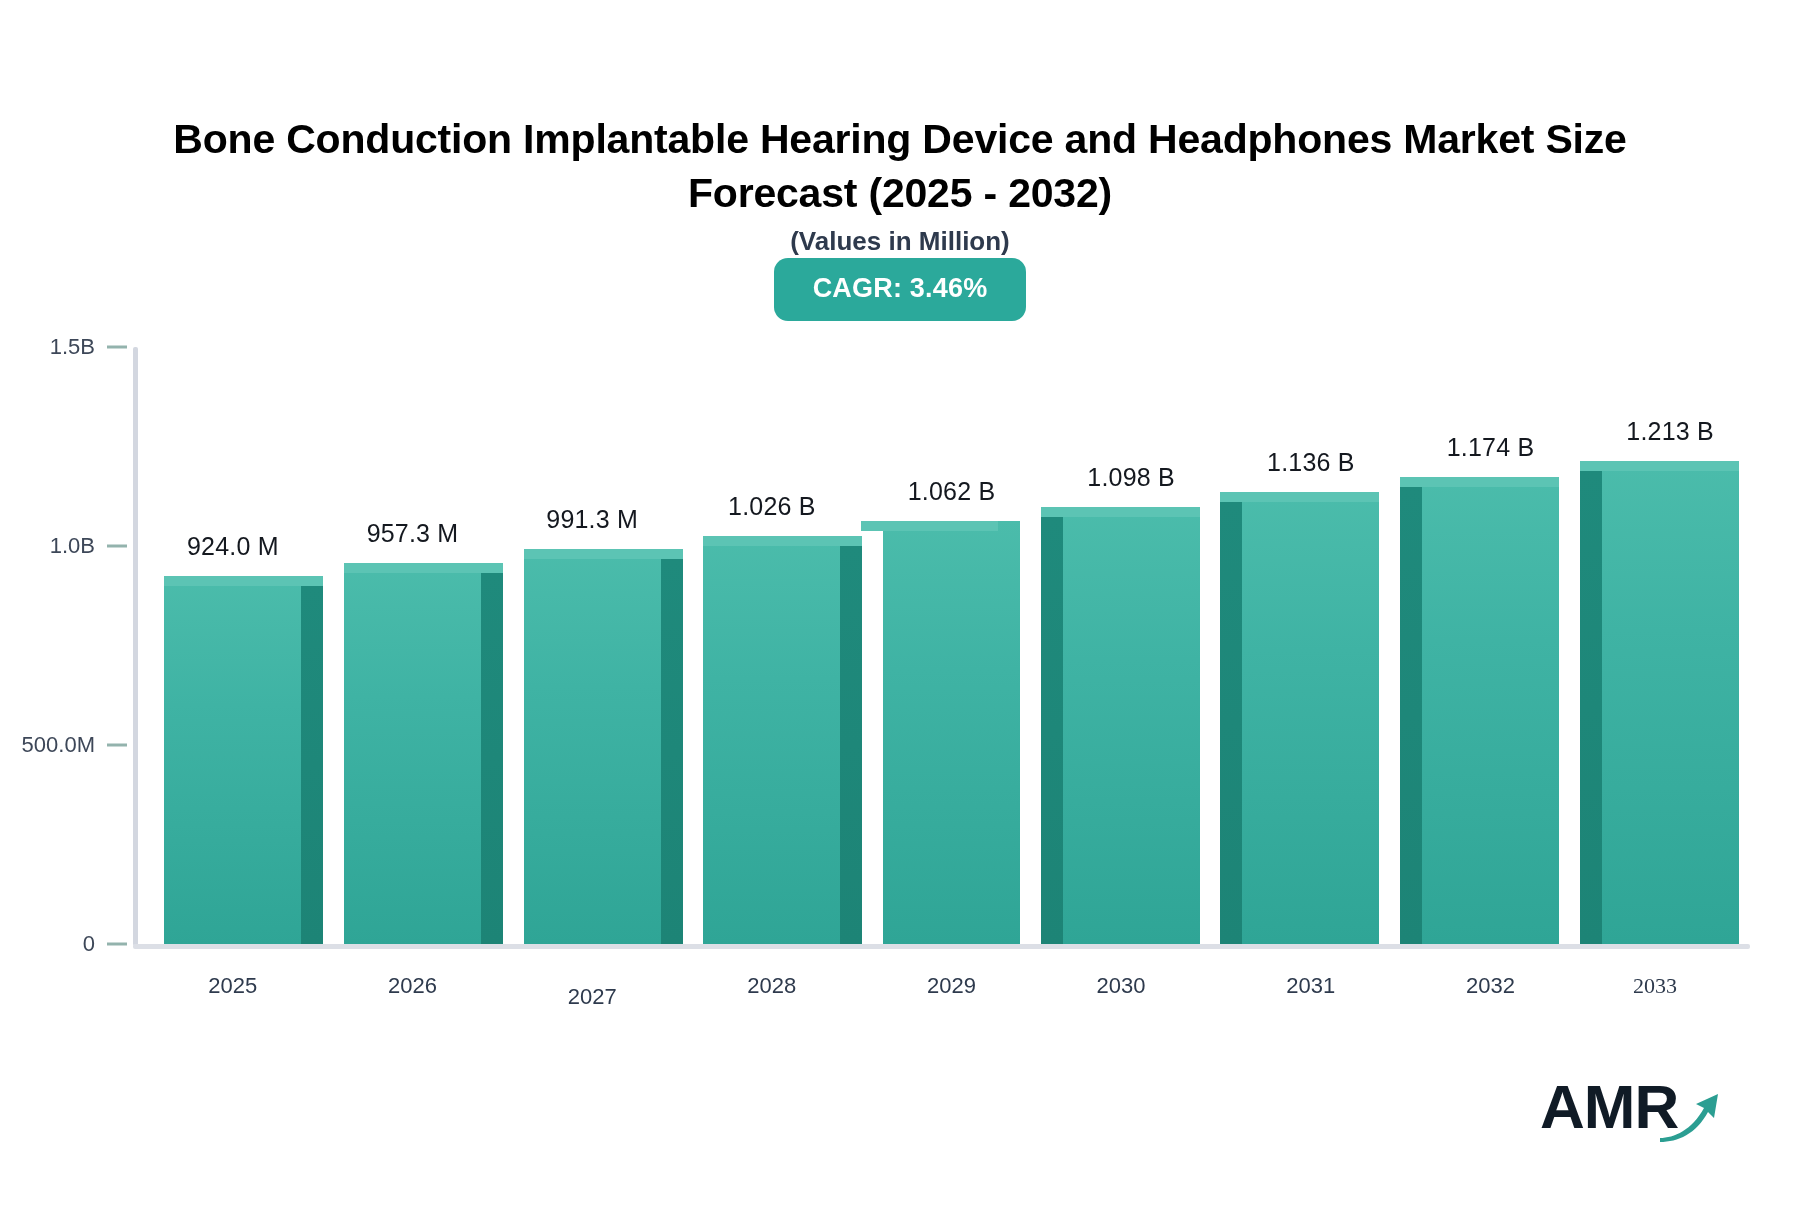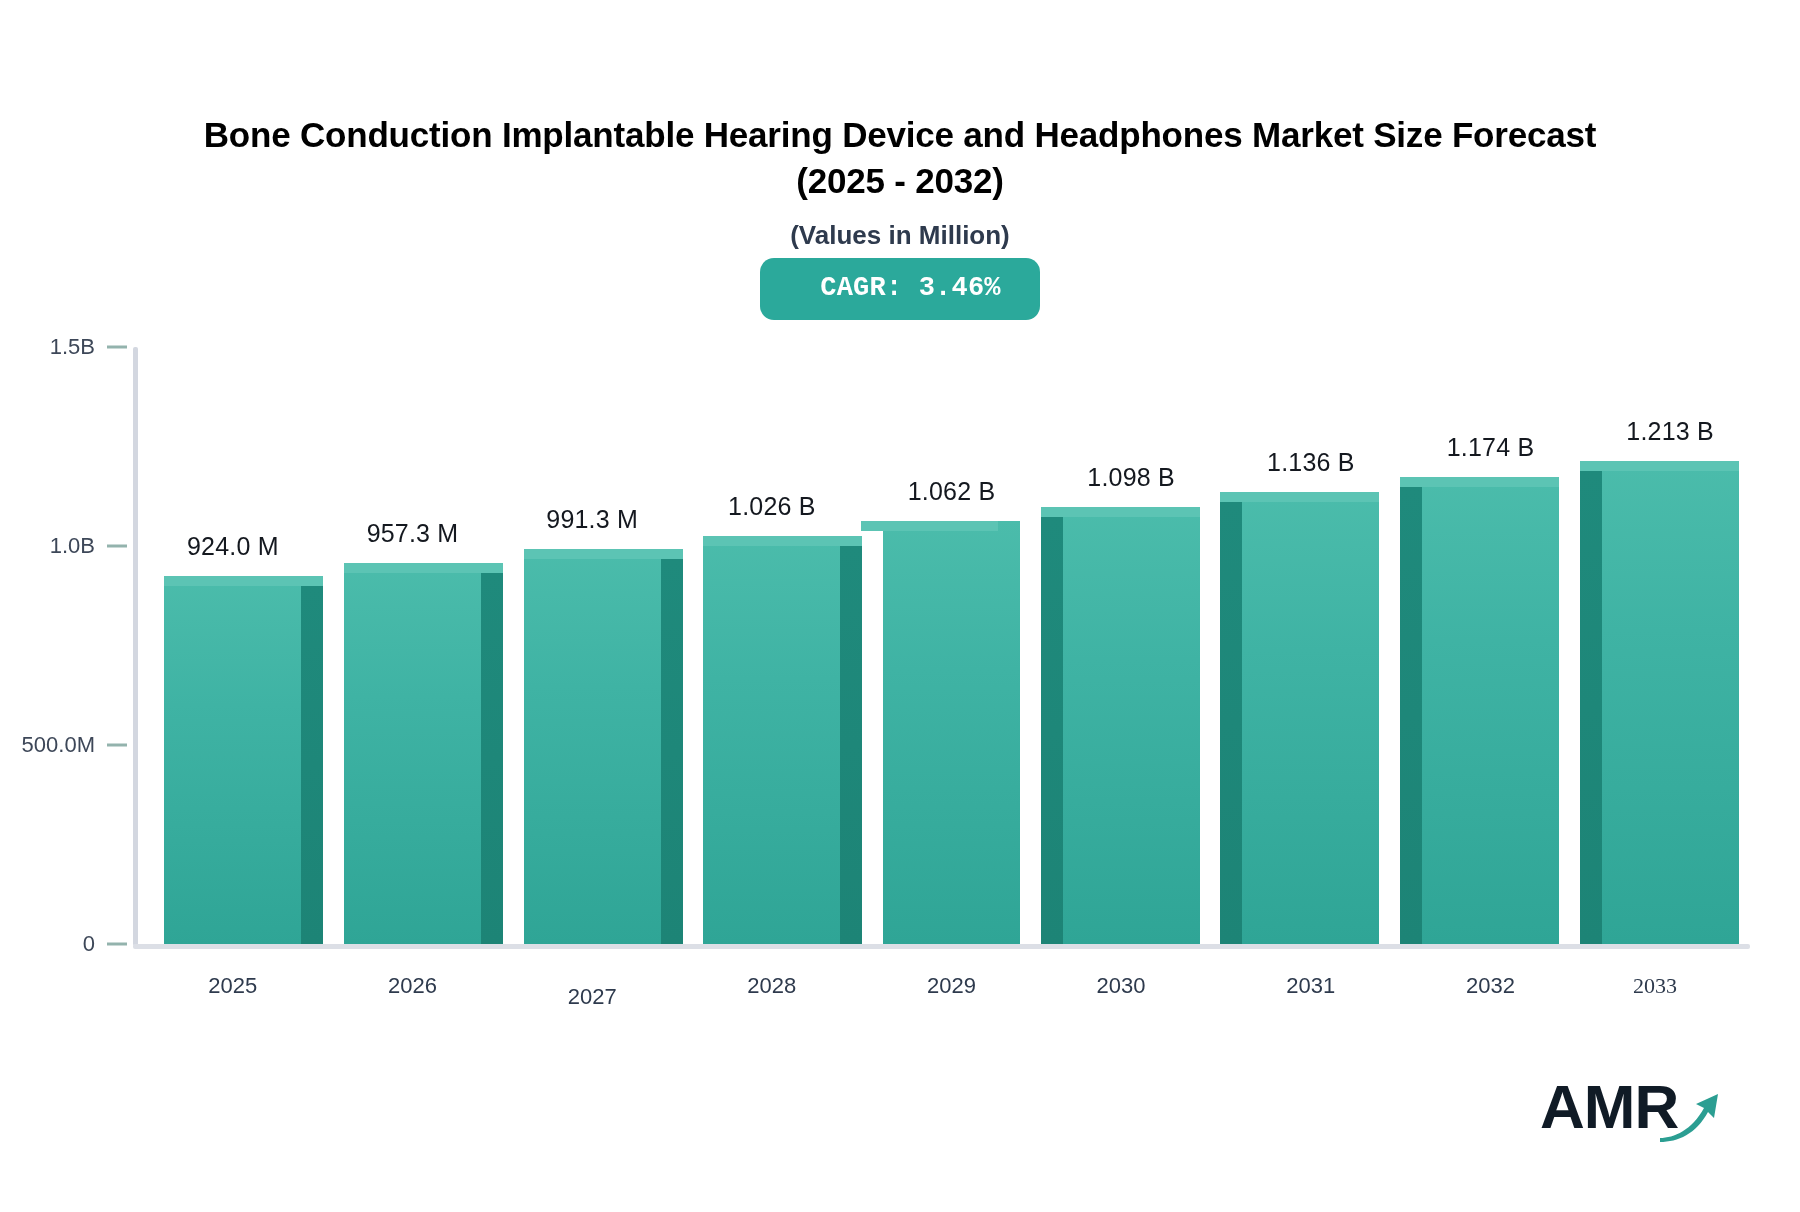--- a/index.html
+++ b/index.html
@@ -19,50 +19,49 @@
 
   
   .title-block {
     position: absolute;
     top: 112px;
     left: 0;
     width: 1800px;
     text-align: center;
   }
   .chart-title {
-    font-size: 35px;
+    font-size: 41px;
     font-weight: bold;
     color: #000000;
     line-height: 1.32;
     letter-spacing: -0.2px;
     padding: 0 170px;
   }
   .chart-subtitle {
-    margin-top: 16px;
+    margin-top: 6px;
     font-size: 26px;
     font-weight: bold;
     color: #2e3a4d;
   }
   .cagr-badge-wrap {
     position: absolute;
     top: 258px;
     left: 0;
     width: 1800px;
     text-align: center;
   }
   .cagr-badge {
     display: inline-block;
     background: #2ba99b;
     color: #ffffff;
     font-size: 27px;
     font-weight: bold;
     border-radius: 14px;
-    padding: 15px 39px 17px 60px;
+    padding: 15px 39px 17px 39px;
     letter-spacing: 0.2px;
-    font-family: Liberation Mono, monospace;
   }
 
   
   .plot {
     position: absolute;
     left: 0;
     top: 0;
     width: 1800px;
     height: 1212px;
   }

